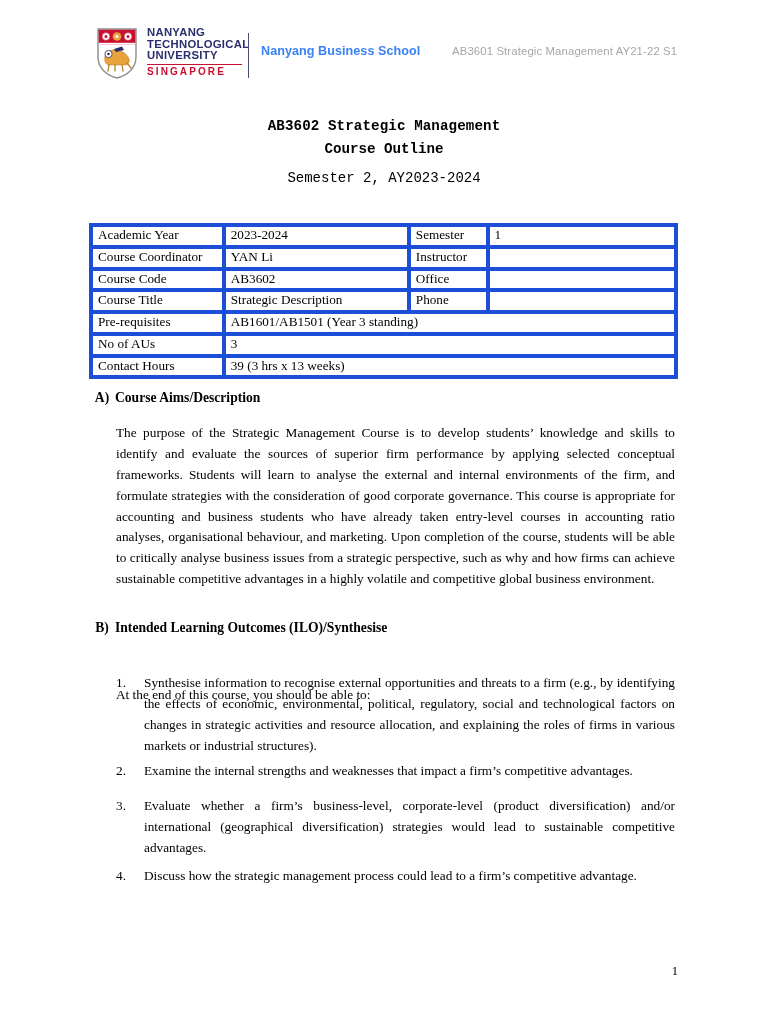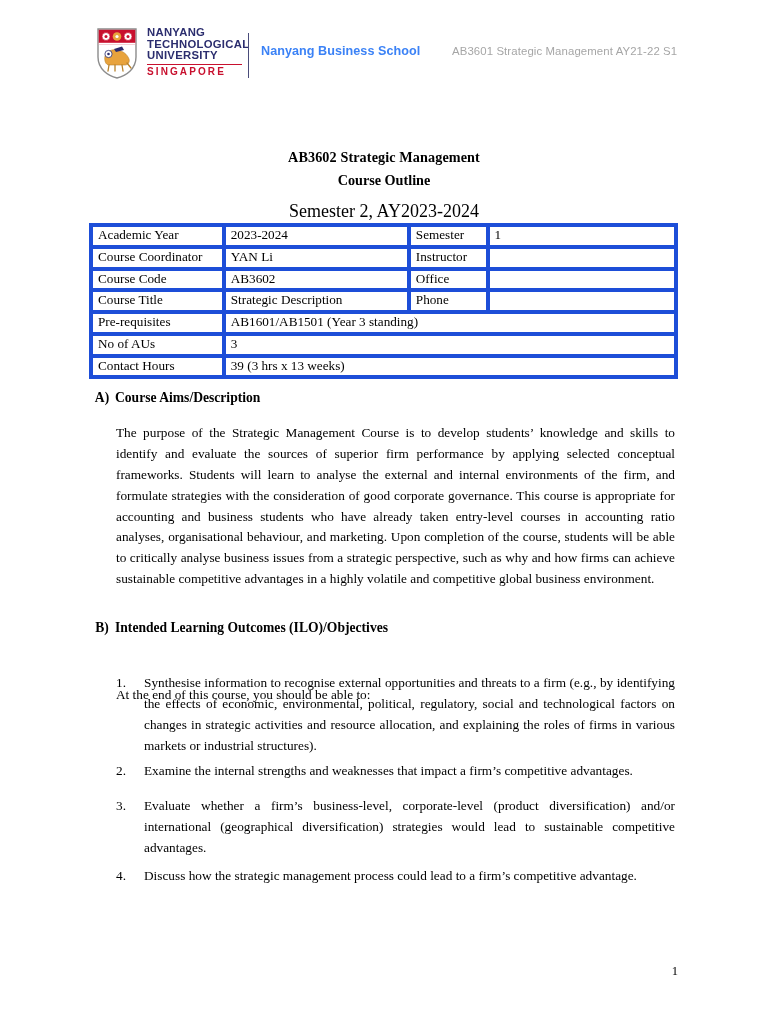--- a/index.html
+++ b/index.html
@@ -81,39 +81,40 @@
     font-family: "Liberation Sans", "DejaVu Sans", sans-serif;
     font-size: 11.4px;
     color: #a6a6a6;
     letter-spacing: 0.1px;
     white-space: nowrap;
   }
 
   
   #title-block {
     position: absolute;
-    left: 0; top: 150px;
+    left: 0; top: 119px;
     width: 768px;
     text-align: center;
+    font-family: Liberation Mono, monospace;
   }
   #title-block .t-main {
     font-size: 14.2px;
     font-weight: bold;
     letter-spacing: 0.1px;
     line-height: 1.0;
     margin-bottom: 9px;
   }
   #title-block .t-sub {
     font-size: 14.2px;
     font-weight: bold;
     line-height: 1.0;
     margin-bottom: 15px;
   }
   #title-block .t-sem {
-    font-size: 18px;
+    font-size: 14px;
     line-height: 1.0;
   }
 
   
   #info-table {
     position: absolute;
     left: 89px; top: 223px;
     width: 589px;
     border-collapse: collapse;
     font-size: 13.2px;
@@ -284,21 +285,21 @@
     </tr>
   </tbody>
 </table>
 
 <div class="section-heading" id="sec-a-heading">
   <span class="sh-letter">A)</span><span>Course Aims/Description</span>
 </div>
 <div class="body-text" id="sec-a-body">The purpose of the Strategic Management Course is to develop students’ knowledge and skills to identify and evaluate the sources of superior firm performance by applying selected conceptual frameworks.  Students will learn to analyse the external and internal environments of the firm, and formulate strategies with the consideration of good corporate governance.  This course is appropriate for accounting and business students who have already taken entry-level courses in accounting ratio analyses, organisational behaviour, and marketing.  Upon completion of the course, students will be able to critically analyse business issues from a strategic perspective, such as why and how firms can achieve sustainable competitive advantages in a highly volatile and competitive global business environment.</div>
 
 <div class="section-heading" id="sec-b-heading">
-  <span class="sh-letter">B)</span><span>Intended Learning Outcomes (ILO)/Objectives</span>
+  <span class="sh-letter">B)</span><span>Intended Learning Outcomes (ILO)/Synthesise</span>
 </div>
 <div class="plain-line" id="sec-b-lead">At the end of this course, you should be able to:</div>
 
 <div class="ilo-item" id="ilo-1">
   <span class="ilo-num">1.</span><span>Synthesise information to recognise external opportunities and threats to a firm (e.g., by identifying the effects of economic, environmental, political, regulatory, social and technological factors on changes in strategic activities and resource allocation, and explaining the roles of firms in various markets or industrial structures).</span>
 </div>
 <div class="ilo-item" id="ilo-2">
   <span class="ilo-num">2.</span><span>Examine the internal strengths and weaknesses that impact a firm’s competitive advantages.</span>
 </div>
 <div class="ilo-item" id="ilo-3">

